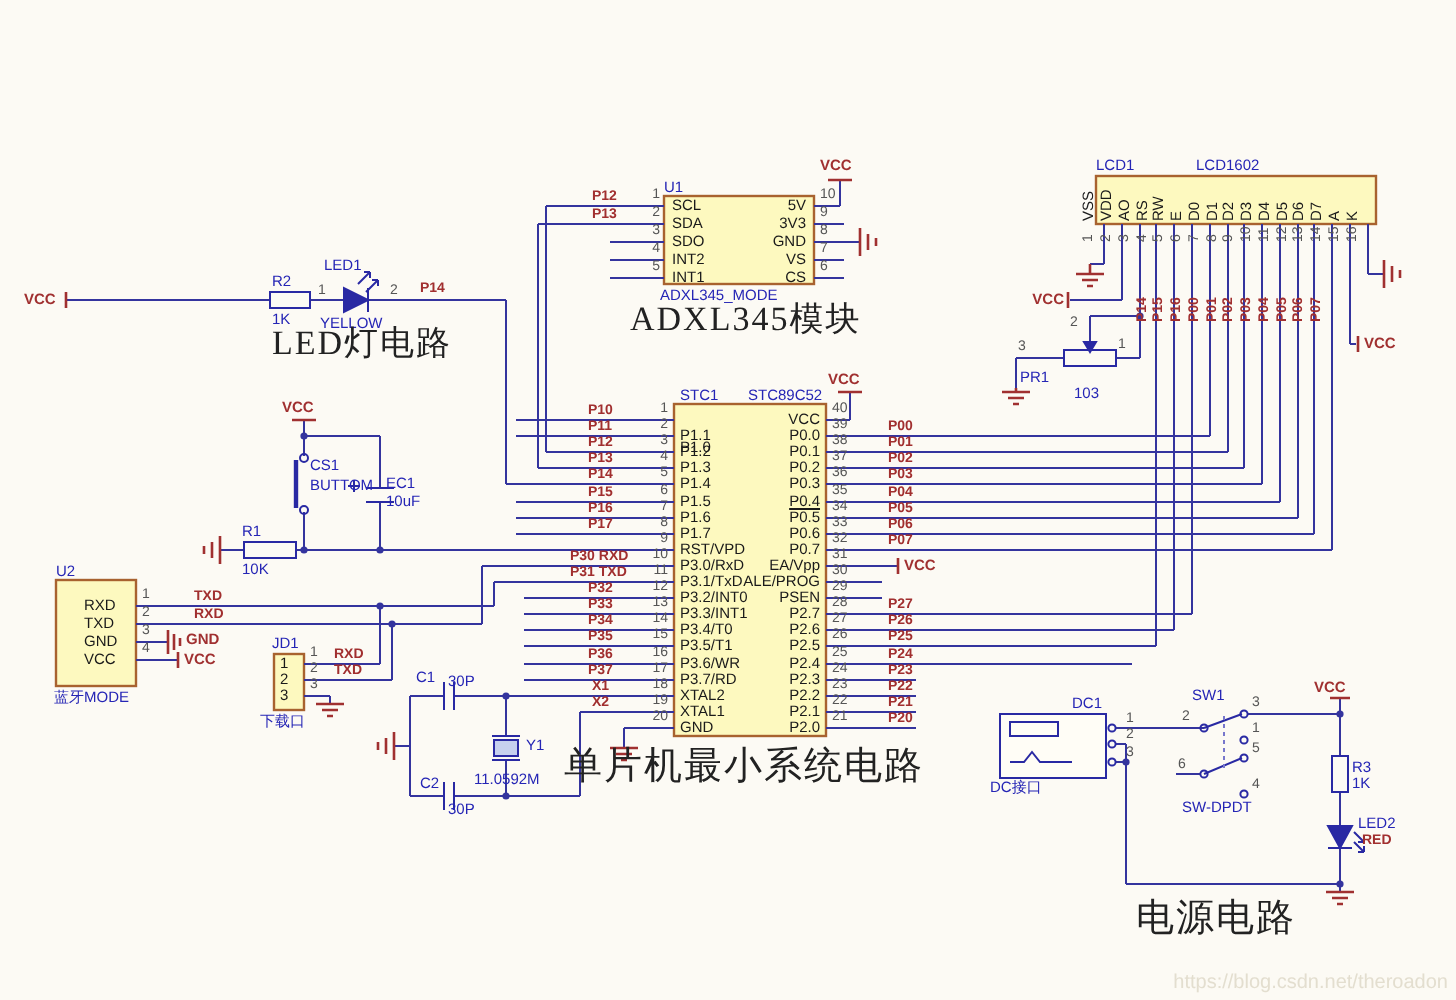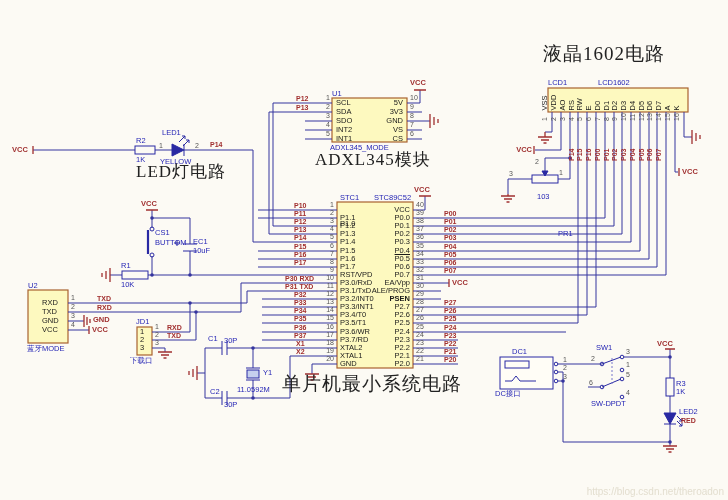--- a/index.html
+++ b/index.html
@@ -212,21 +212,21 @@
       <span class="lbl pname r" style="left: 410px; top: 263px;">P0.6</span>
       <span class="lbl pnum" style="left: 416px; top: 258px;">33</span>
       <span class="lbl net" style="left: 444px; top: 259px;">P06</span>
       <span class="lbl pname r" style="left: 410px; top: 271px;">P0.7</span>
       <span class="lbl pnum" style="left: 416px; top: 266px;">32</span>
       <span class="lbl net" style="left: 444px; top: 267px;">P07</span>
       <span class="lbl pname r" style="left: 410px; top: 279px;">EA/Vpp</span>
       <span class="lbl pnum" style="left: 416px; top: 274px;">31</span>
       <span class="lbl pname r" style="left: 410px; top: 287px;">ALE/PROG</span>
       <span class="lbl pnum" style="left: 416px; top: 282px;">30</span>
-      <span class="lbl pname r" style="left: 410px; top: 295px; font-weight: bold;">PSEN</span>
+      <span class="lbl pname r" style="left: 410px; top: 295px;">PSEN</span>
       <span class="lbl pnum" style="left: 416px; top: 290px;">29</span>
       <span class="lbl pname r" style="left: 410px; top: 303px;">P2.7</span>
       <span class="lbl pnum" style="left: 416px; top: 298px;">28</span>
       <span class="lbl net" style="left: 444px; top: 299px;">P27</span>
       <span class="lbl pname r" style="left: 410px; top: 311px;">P2.6</span>
       <span class="lbl pnum" style="left: 416px; top: 306px;">27</span>
       <span class="lbl net" style="left: 444px; top: 307px;">P26</span>
       <span class="lbl pname r" style="left: 410px; top: 319px;">P2.5</span>
       <span class="lbl pnum" style="left: 416px; top: 314px;">26</span>
       <span class="lbl net" style="left: 444px; top: 315px;">P25</span>
@@ -350,26 +350,26 @@
       <span class="lbl des" style="left: 193px; top: 238px;">EC1</span>
       <span class="lbl des" style="left: 193px; top: 247px;">10uF</span>
       <span class="lbl des" style="left: 121px; top: 262px;">R1</span>
       <span class="lbl des" style="left: 121px; top: 281px;">10K</span>
       <span class="lbl des" style="left: 208px; top: 335px;">C1</span>
       <span class="lbl des" style="left: 224px; top: 337px;">30P</span>
       <span class="lbl des" style="left: 210px; top: 388px;">C2</span>
       <span class="lbl des" style="left: 224px; top: 401px;">30P</span>
       <span class="lbl des" style="left: 263px; top: 369px;">Y1</span>
       <span class="lbl des" style="left: 237px; top: 386px;">11.0592M</span>
-      <span class="lbl des" style="left: 558px; top: 185px; margin-top: 45px;">PR1</span>
+      <span class="lbl des" style="left: 510px; top: 185px;">PR1</span>
       <span class="lbl des" style="left: 537px; top: 193px;">103</span>
       <span class="lbl pnum" style="left: 509px; top: 170px;">3</span>
       <span class="lbl pnum" style="left: 559px; top: 169px;">1</span>
       <span class="lbl pnum" style="left: 535px; top: 158px;">2</span>
-      <span class="lbl des" style="left: 474px; top: 348px; padding-left: 38px;">DC1</span>
+      <span class="lbl des" style="left: 498px; top: 348px; padding-left: 38px;">DC1</span>
       <span class="lbl des" style="left: 495px; top: 390px;">DC接口</span>
       <span class="lbl pnum" style="left: 563px; top: 356px;">1</span>
       <span class="lbl pnum" style="left: 563px; top: 364px;">2</span>
       <span class="lbl pnum" style="left: 563px; top: 373px;">3</span>
       <span class="lbl des" style="left: 596px; top: 344px;">SW1</span>
       <span class="lbl des" style="left: 591px; top: 400px;">SW-DPDT</span>
       <span class="lbl pnum" style="left: 591px; top: 355px;">2</span>
       <span class="lbl pnum" style="left: 626px; top: 348px;">3</span>
       <span class="lbl pnum" style="left: 626px; top: 361px;">1</span>
       <span class="lbl pnum" style="left: 626px; top: 371px;">5</span>
@@ -384,18 +384,18 @@
       <span class="lbl sym" style="left: 410px; top: 79px;">VCC</span>
       <span class="lbl sym" style="left: 414px; top: 186px;">VCC</span>
       <span class="lbl sym" style="left: 452px; top: 279px;">VCC</span>
       <span class="lbl sym r" style="left: 532px; top: 146px;">VCC</span>
       <span class="lbl sym" style="left: 682px; top: 168px;">VCC</span>
       <span class="lbl sym" style="left: 657px; top: 340px;">VCC</span>
       <span class="lbl sym" style="left: 92px; top: 326px;">VCC</span>
       <span class="lbl sym" style="left: 93px; top: 316px;">GND</span>
     </div>
 
-  <span class="title t-lcd">液晶1602电路</span>
   <span class="title t-adxl">ADXL345模块</span>
   <span class="title t-led">LED灯电路</span>
   <span class="title t-mcu">单片机最小系统电路</span>
+  <span class="title t-pwr">电源电路</span>
   <span class="wm">https://blog.csdn.net/theroadon</span>
 </div>
 
 </body></html>

